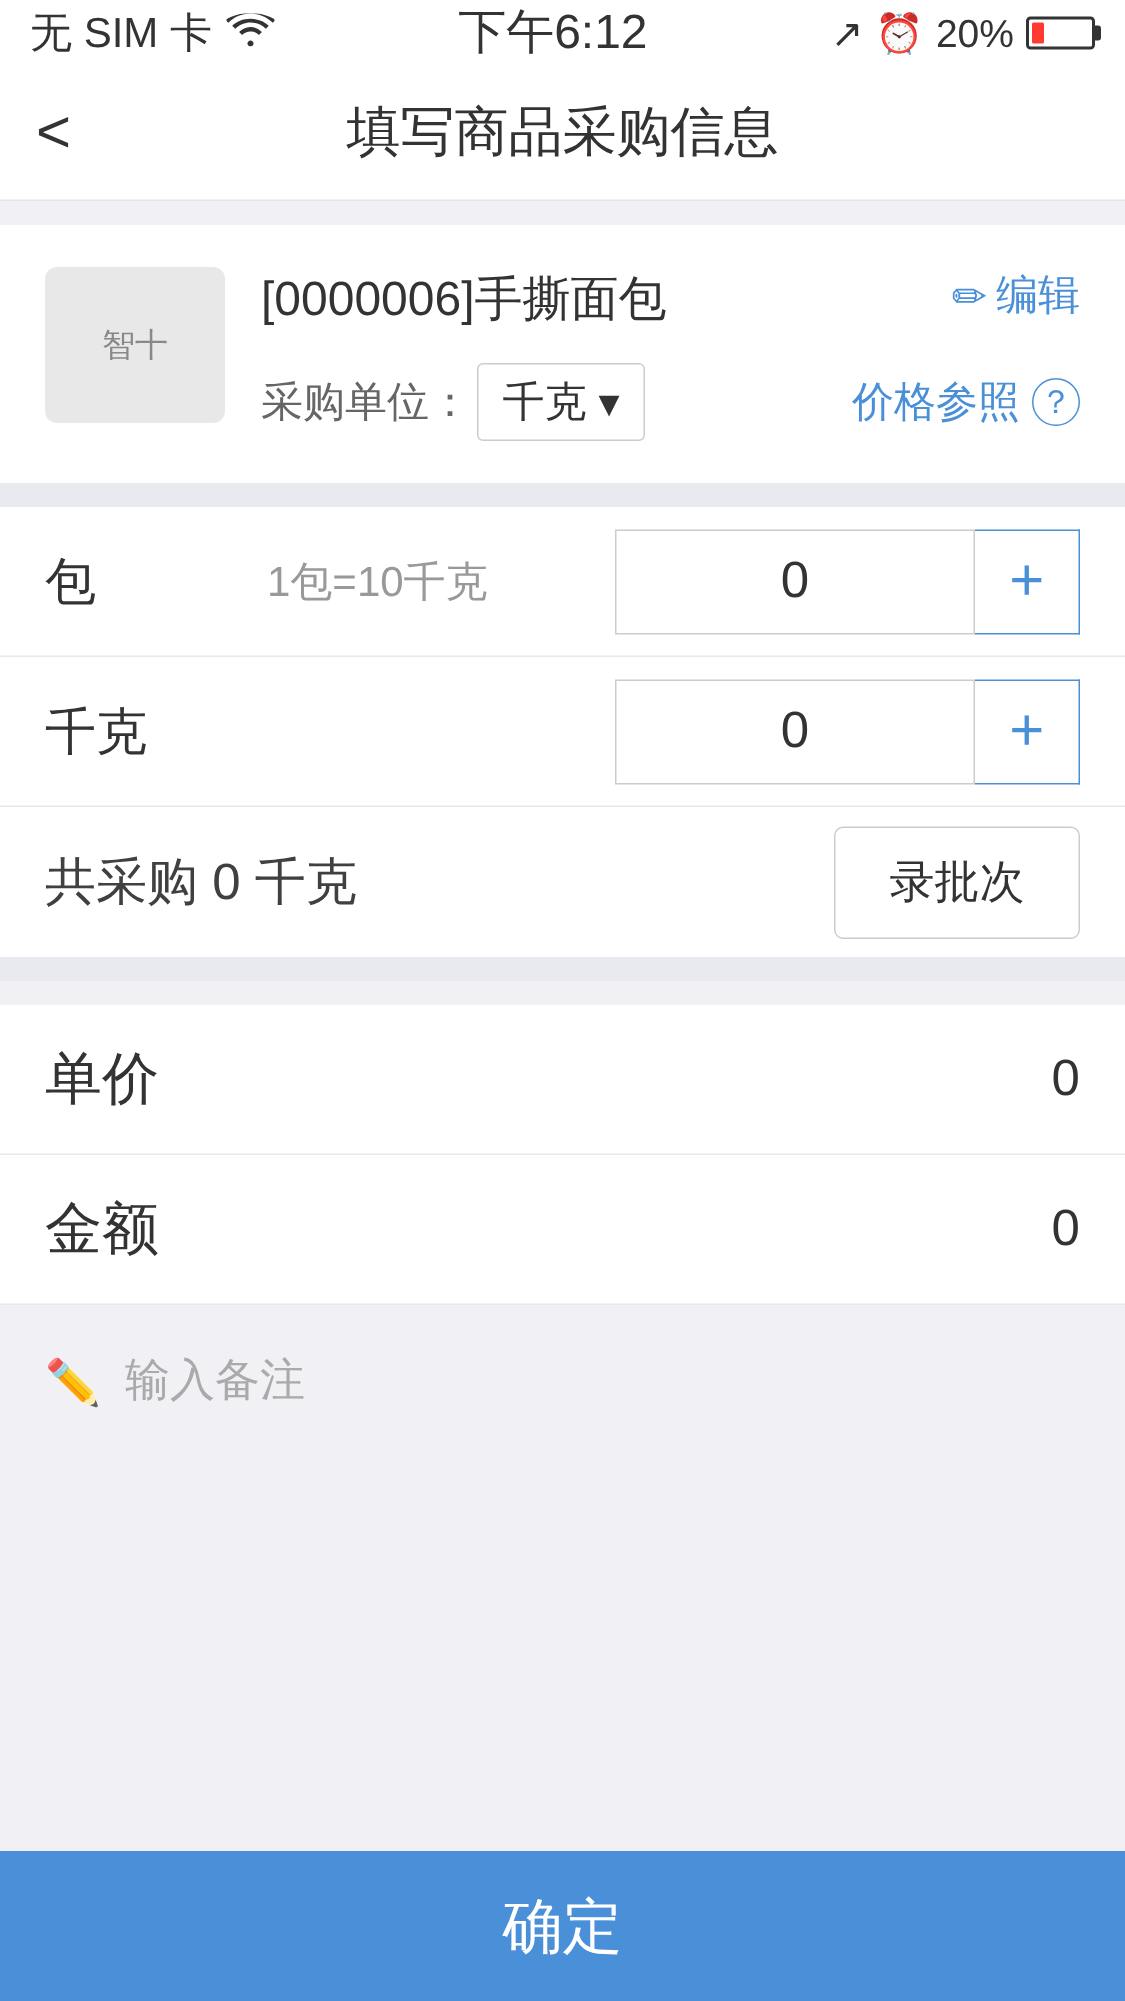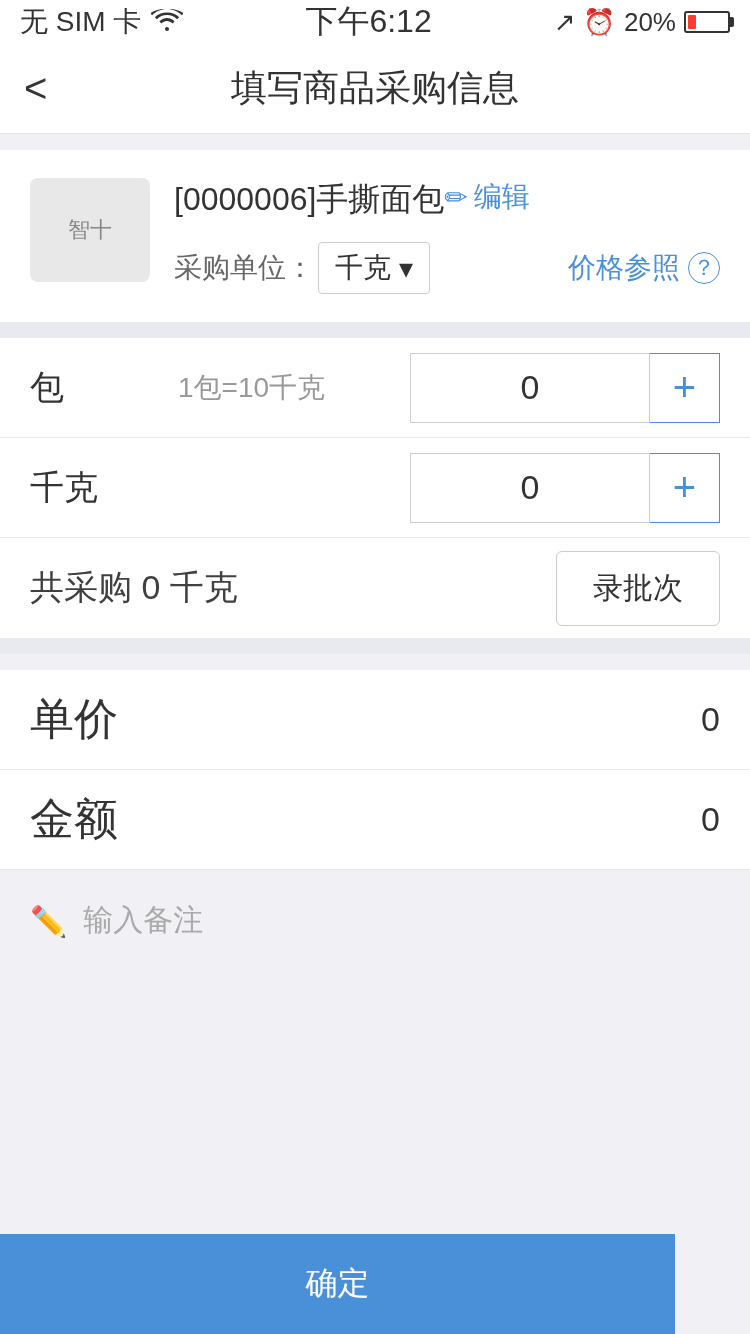--- a/index.html
+++ b/index.html
@@ -83,20 +83,21 @@
     }
     .product-thumb-inner {
       font-size: 22px;
       color: #888;
       text-align: center;
       line-height: 1.2;
     }
     .product-info { flex: 1; }
     .product-name-row {
       display: flex;
+      justify-content: space-between;
       align-items: flex-start;
       margin-bottom: 20px;
     }
     .product-name { font-size: 32px; color: #333; }
     .product-edit { font-size: 28px; color: #4a90d9; display: flex; align-items: center; gap: 6px; }
     .product-unit-row {
       display: flex;
       align-items: center;
       gap: 4px;
     }
@@ -192,21 +193,21 @@
     
     .price-section { background: #fff; margin-top: 16px; }
     .price-row {
       display: flex;
       align-items: center;
       justify-content: space-between;
       padding: 0 30px;
       height: 100px;
       border-bottom: 1px solid #e8e8e8;
     }
-    .price-row-label { font-size: 44px; color: #333; }
+    .price-row-label { font-size: 38px; color: #333; }
     .price-row-value { font-size: 34px; color: #333; }
     .price-row:last-child { border-bottom: none; }
 
     
     .remark-section {
       background: #f0f0f5;
       padding: 30px;
       margin-top: 0;
       min-height: 120px;
       display: flex;
@@ -217,25 +218,25 @@
     .remark-placeholder { font-size: 30px; color: #aaa; }
 
     
     .bottom-spacer { height: 200px; background: #f0f0f5; }
 
     
     .confirm-btn {
       position: fixed;
       bottom: 0;
       left: 0;
-      width: 675px;
+      width: 750px;
       height: 100px;
       background: #4a90d9;
       color: #fff;
-      font-size: 32px;
+      font-size: 40px;
       display: flex;
       align-items: center;
       justify-content: center;
       cursor: pointer;
       border: none;
     }
   </style>
 </head>
 <body>
 

